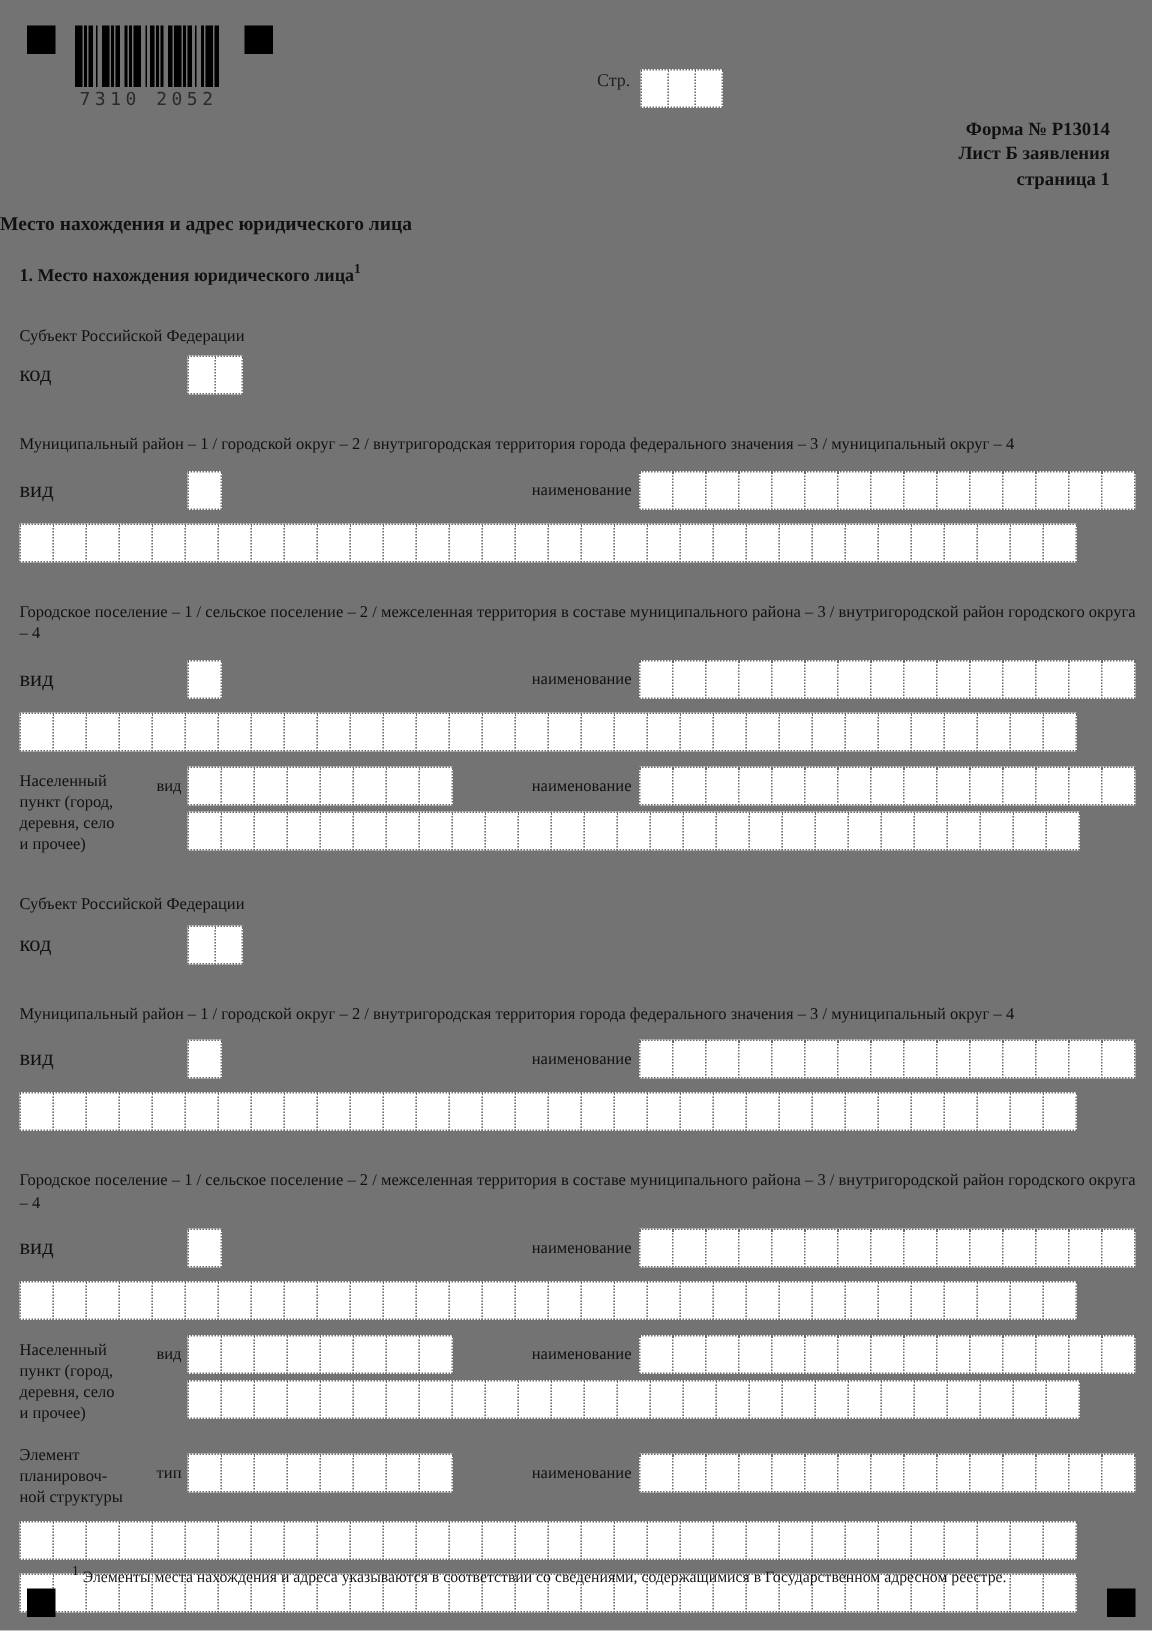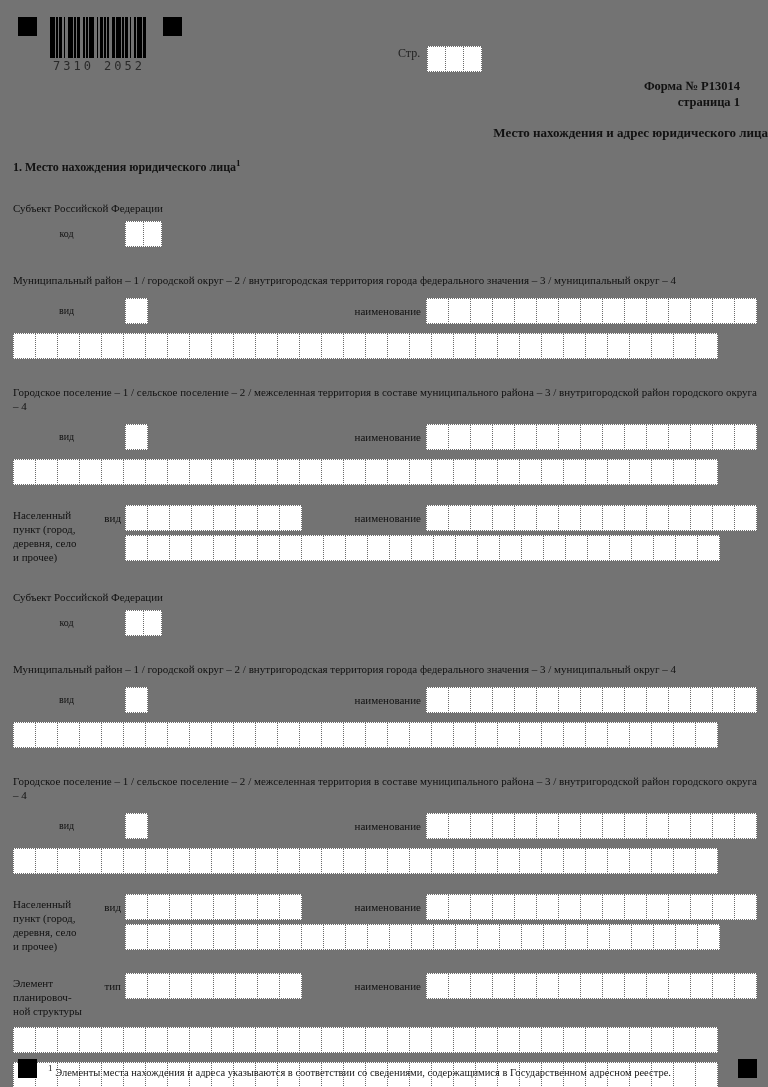--- a/index.html
+++ b/index.html
@@ -10,45 +10,45 @@
   
   .topbar{position:relative;height:78px}
   .barcode{position:absolute;left:50px;top:17px;width:98px}
   .bars{display:flex;height:41px}
   .bars span{display:block;height:100%;flex:0 0 auto}
   .bar-digits{margin-top:1px;text-align:center;font-family:"DejaVu Sans Mono",monospace;font-size:12px;letter-spacing:3px;color:#2a2a2a;white-space:nowrap}
   .str-row{position:absolute;left:398px;top:46px;display:flex;align-items:flex-start;gap:7px}
   .str-label{font-size:12px;color:#222}
   
   .form-header{padding-right:28px;text-align:right;font-weight:bold;font-size:12.5px;line-height:1.3}
-  .title{margin-top:14px;text-align:right;font-weight:bold;font-size:13px}
+  .title{margin-top:14px;text-align:left;font-weight:bold;font-size:13px}
   
   .content{padding:0 11px 0 13px}
   .sec-heading{font-size:12px;font-weight:bold;margin-top:17px}
   .sec-heading sup{font-size:9px}
   .ftext{font-size:11px;margin-top:26px;line-height:1.32}
   .just{text-align:justify}
   .row{display:flex;align-items:flex-start}
   .coderow{margin-top:6px}
   .kindrow{margin-top:10px}
   .fullrow{margin-top:9px}
-  .gutter{width:112px;padding-right:5px;text-align:center;font-size:10px;line-height:26px}
+  .gutter{width:112px;padding-right:5px;text-align:left;font-size:15px;line-height:26px}
   .name-label{margin-left:auto;padding-right:5px;font-size:11px;line-height:26px}
   .cellbox{display:flex}
   .cell{width:23px;height:26px;border:1px dotted #6b6b6b;margin-left:-1px;background:#fff}
   .cell:first-child{margin-left:0}
   .cellbox.sm .cell{width:19px}
-  .sideblock{display:flex;margin-top:20px}
+  .sideblock{display:flex;margin-top:10px}
   .side-label{width:88px;font-size:11px;line-height:1.28;padding-top:3px}
   .side-right{flex:1;display:flex;flex-direction:column}
-  .side-right.center{}
+  .side-right.center{justify-content:center}
   .side-right .cont{margin-top:4px;margin-left:24px}
   .kl{width:24px;padding-right:4px;text-align:right;font-size:11px;line-height:26px}
   
-  .footnote{position:absolute;left:48px;right:40px;bottom:10px;font-size:10.5px;color:#161616}
+  .footnote{position:absolute;left:48px;right:40px;bottom:30px;font-size:10.5px;color:#161616}
   .footnote sup{font-size:9px}
 </style>
 </head>
 <body>
 
 <div class="page">
 
   <div class="topbar">
     <div class="sq" style="left:18px;top:17px"></div>
     <div class="barcode">
@@ -105,20 +105,21 @@
       <div class="cellbox sm">
           <div class="cell"></div>
           <div class="cell"></div>
           <div class="cell"></div>
         </div>
     </div>
   </div>
 
   <div class="form-header">
     <div>Форма № Р13014</div>
+    <div>Лист Б заявления</div>
     <div>страница 1</div>
   </div>
 
   <div class="title">Место нахождения и адрес юридического лица</div>
 
   <div class="content">
       <div class="sec-heading"><span>1. Место нахождения юридического лица</span><sup>1</sup></div>
       <div class="ftext">Субъект Российской Федерации</div>
       <div class="row coderow">
         <div class="gutter">код</div>

